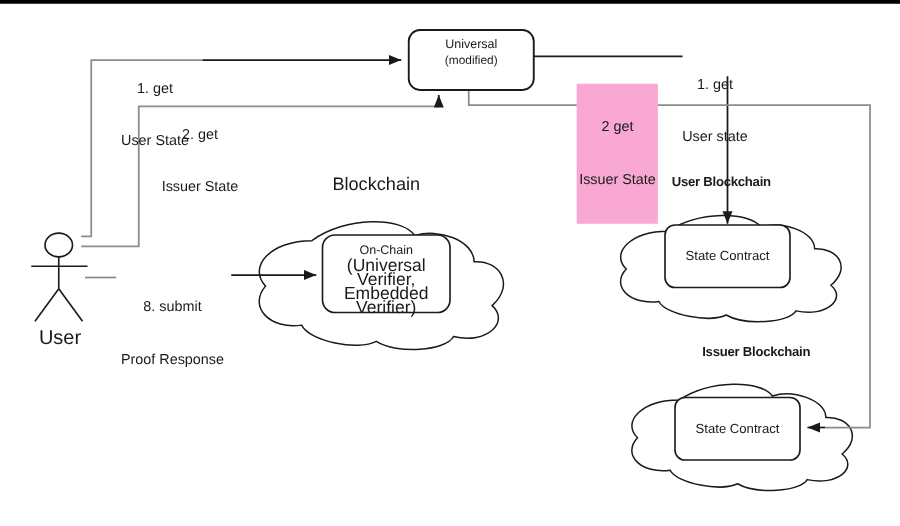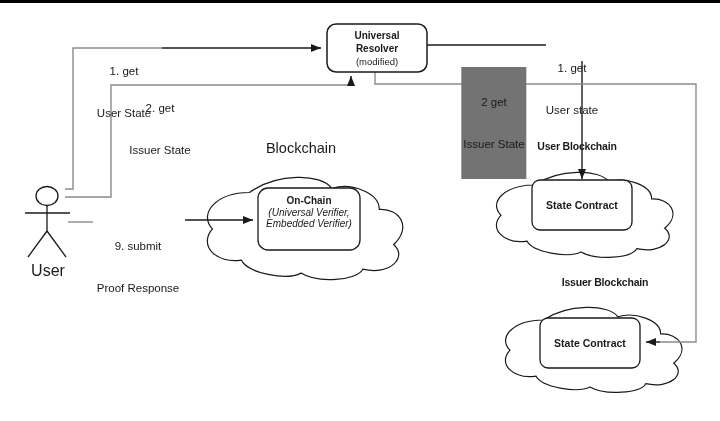--- a/index.html
+++ b/index.html
@@ -6,27 +6,27 @@
   .stage{
     position:relative;width:720px;height:421px;background:#ffffff;
     font-family:"Liberation Sans",sans-serif;color:#1a1a1a;overflow:hidden;
   }
   .top-border{position:absolute;left:0;top:0;width:720px;height:3px;background:#000;}
   svg{position:absolute;left:0;top:0;}
   .lbl{
     position:absolute;text-align:center;transform:translateX(-50%);
     font-size:11.5px;line-height:14px;white-space:pre;
   }
-  .lbl.bg{background:#737373;padding:0 2px;}
+  .lbl.bg{background:#f9a8d4;padding:0 2px;}
   .cloud-title{font-weight:normal;font-size:14.5px;line-height:16px;}
   .cloud-sub{font-weight:bold;font-size:10.5px;line-height:13px;letter-spacing:-0.2px;}
   .boxlbl{position:absolute;text-align:center;}
-  .boxlbl .t{font-weight:bold;font-size:10px;line-height:13px;}
+  .boxlbl .t{font-weight:normal;font-size:10px;line-height:13px;}
   .boxlbl .s{font-size:9.5px;line-height:13px;}
-  .boxlbl .xs{font-size:10px;line-height:11px;font-style:italic;}
+  .boxlbl .xs{font-size:14px;line-height:11px;}
   .actor-name{font-size:16px;}
 </style>
 </head>
 <body>
 
 <div class="stage">
   <div class="top-border"></div>
 
   <svg width="720" height="421" viewBox="0 0 720 421">
     <defs>
@@ -78,33 +78,32 @@
   </div>
   <div class="lbl" style="left:572px;top:33px;">
     <div>1. get</div>
     <div>User state</div>
   </div>
   <div class="lbl bg" style="left:494px;top:67px;">
     <div>2 get</div>
     <div>Issuer State</div>
   </div>
   <div class="lbl" style="left:138px;top:211px;">
-    <div>9. submit</div>
+    <div>8. submit</div>
     <div>Proof Response</div>
   </div>
 
   <div class="lbl actor-name" style="left:48px;top:264px;">User</div>
 
   <div class="lbl cloud-title" style="left:301px;top:140px;">Blockchain</div>
   <div class="lbl cloud-sub" style="left:577px;top:140px;">User Blockchain</div>
   <div class="lbl cloud-sub" style="left:586px;top:276px;margin-left:19px;">Issuer Blockchain</div>
 
   <div class="boxlbl" style="left:327px;top:29px;width:100px;">
     <div class="t">Universal</div>
-    <div class="t">Resolver</div>
     <div class="s">(modified)</div>
   </div>
 
   <div class="boxlbl" style="left:258px;top:194px;width:102px;">
     <div class="t">On-Chain</div>
     <div class="xs">(Universal Verifier,</div>
     <div class="xs">Embedded Verifier)</div>
   </div>
 
   <div class="boxlbl" style="left:532px;top:199px;width:100px;">

